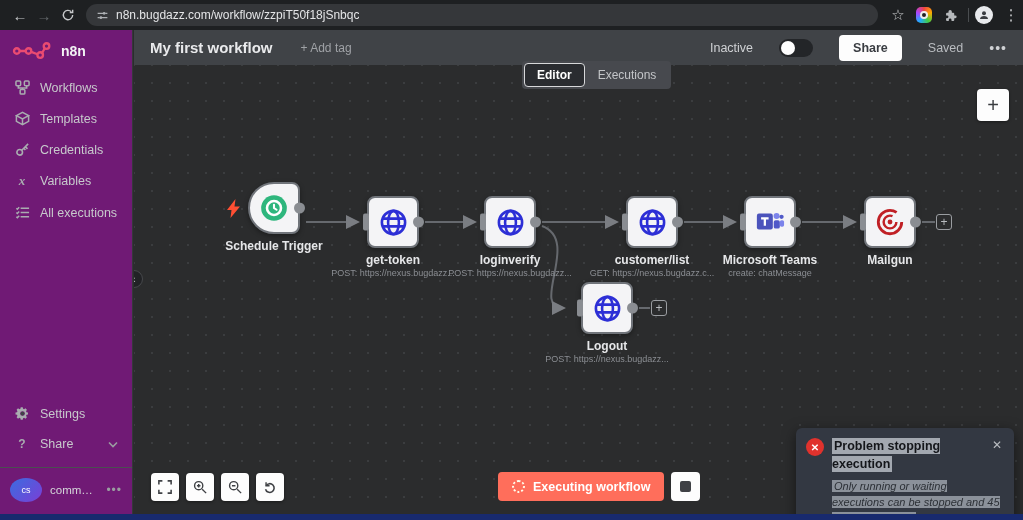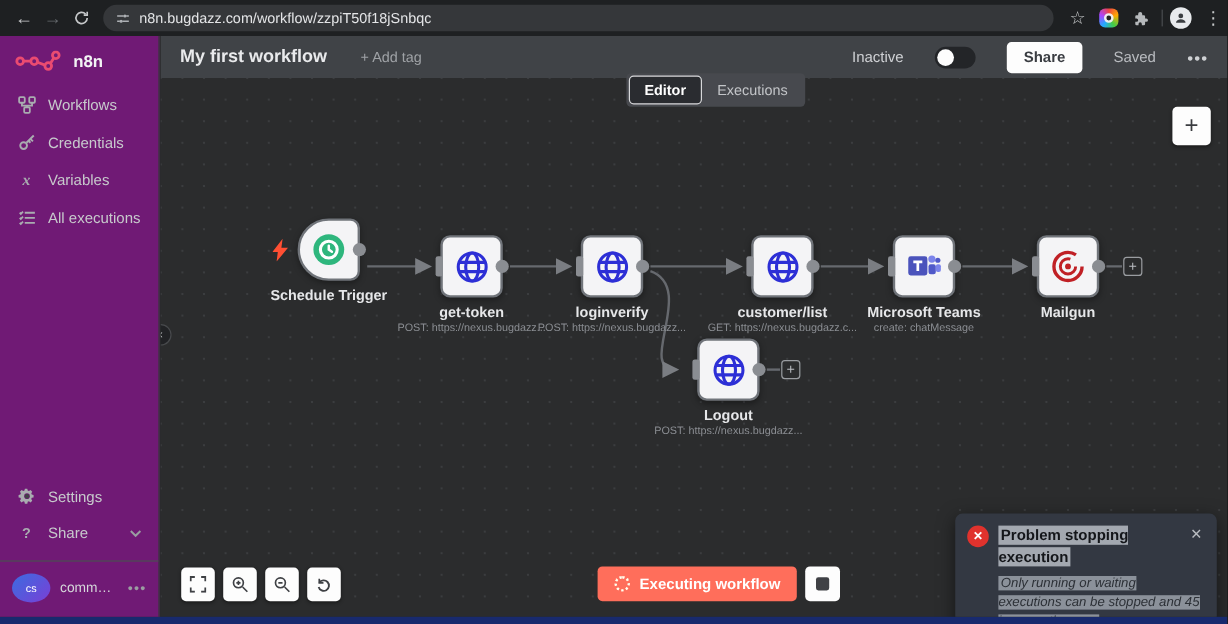--- a/index.html
+++ b/index.html
@@ -147,20 +147,29 @@
     <div class="nav-item">
       <span class="nav-ic">
           <svg width="15" height="15" viewBox="0 0 16 16" fill="none" stroke="#a9acb0" stroke-width="1.6">
             <rect x="1" y="1" width="5" height="5" rx="1"></rect>
             <rect x="10" y="1" width="5" height="5" rx="1"></rect>
             <rect x="5.5" y="10" width="5" height="5" rx="1"></rect>
             <path d="M3.5 6v2.5h9V6M8 8.5V10"></path>
           </svg>
         </span>
       <span>Workflows</span>
+    </div>
+    <div class="nav-item">
+      <span class="nav-ic">
+          <svg width="15" height="15" viewBox="0 0 16 16" fill="none" stroke="#a9acb0" stroke-width="1.6">
+            <path d="M1.5 5L8 1.5 14.5 5 8 8.5z"></path>
+            <path d="M1.5 5v6L8 14.5 14.5 11V5M8 8.5v6"></path>
+          </svg>
+        </span>
+      <span>Templates</span>
     </div>
     <div class="nav-item">
       <span class="nav-ic">
           <svg width="15" height="15" viewBox="0 0 16 16" fill="none" stroke="#a9acb0" stroke-width="1.7">
             <circle cx="5" cy="11" r="3"></circle>
             <path d="M7.5 8.5L14 2M11 5l2.3 2.3M9.3 6.7l1.8 1.8"></path>
           </svg>
         </span>
       <span>Credentials</span>
     </div>

